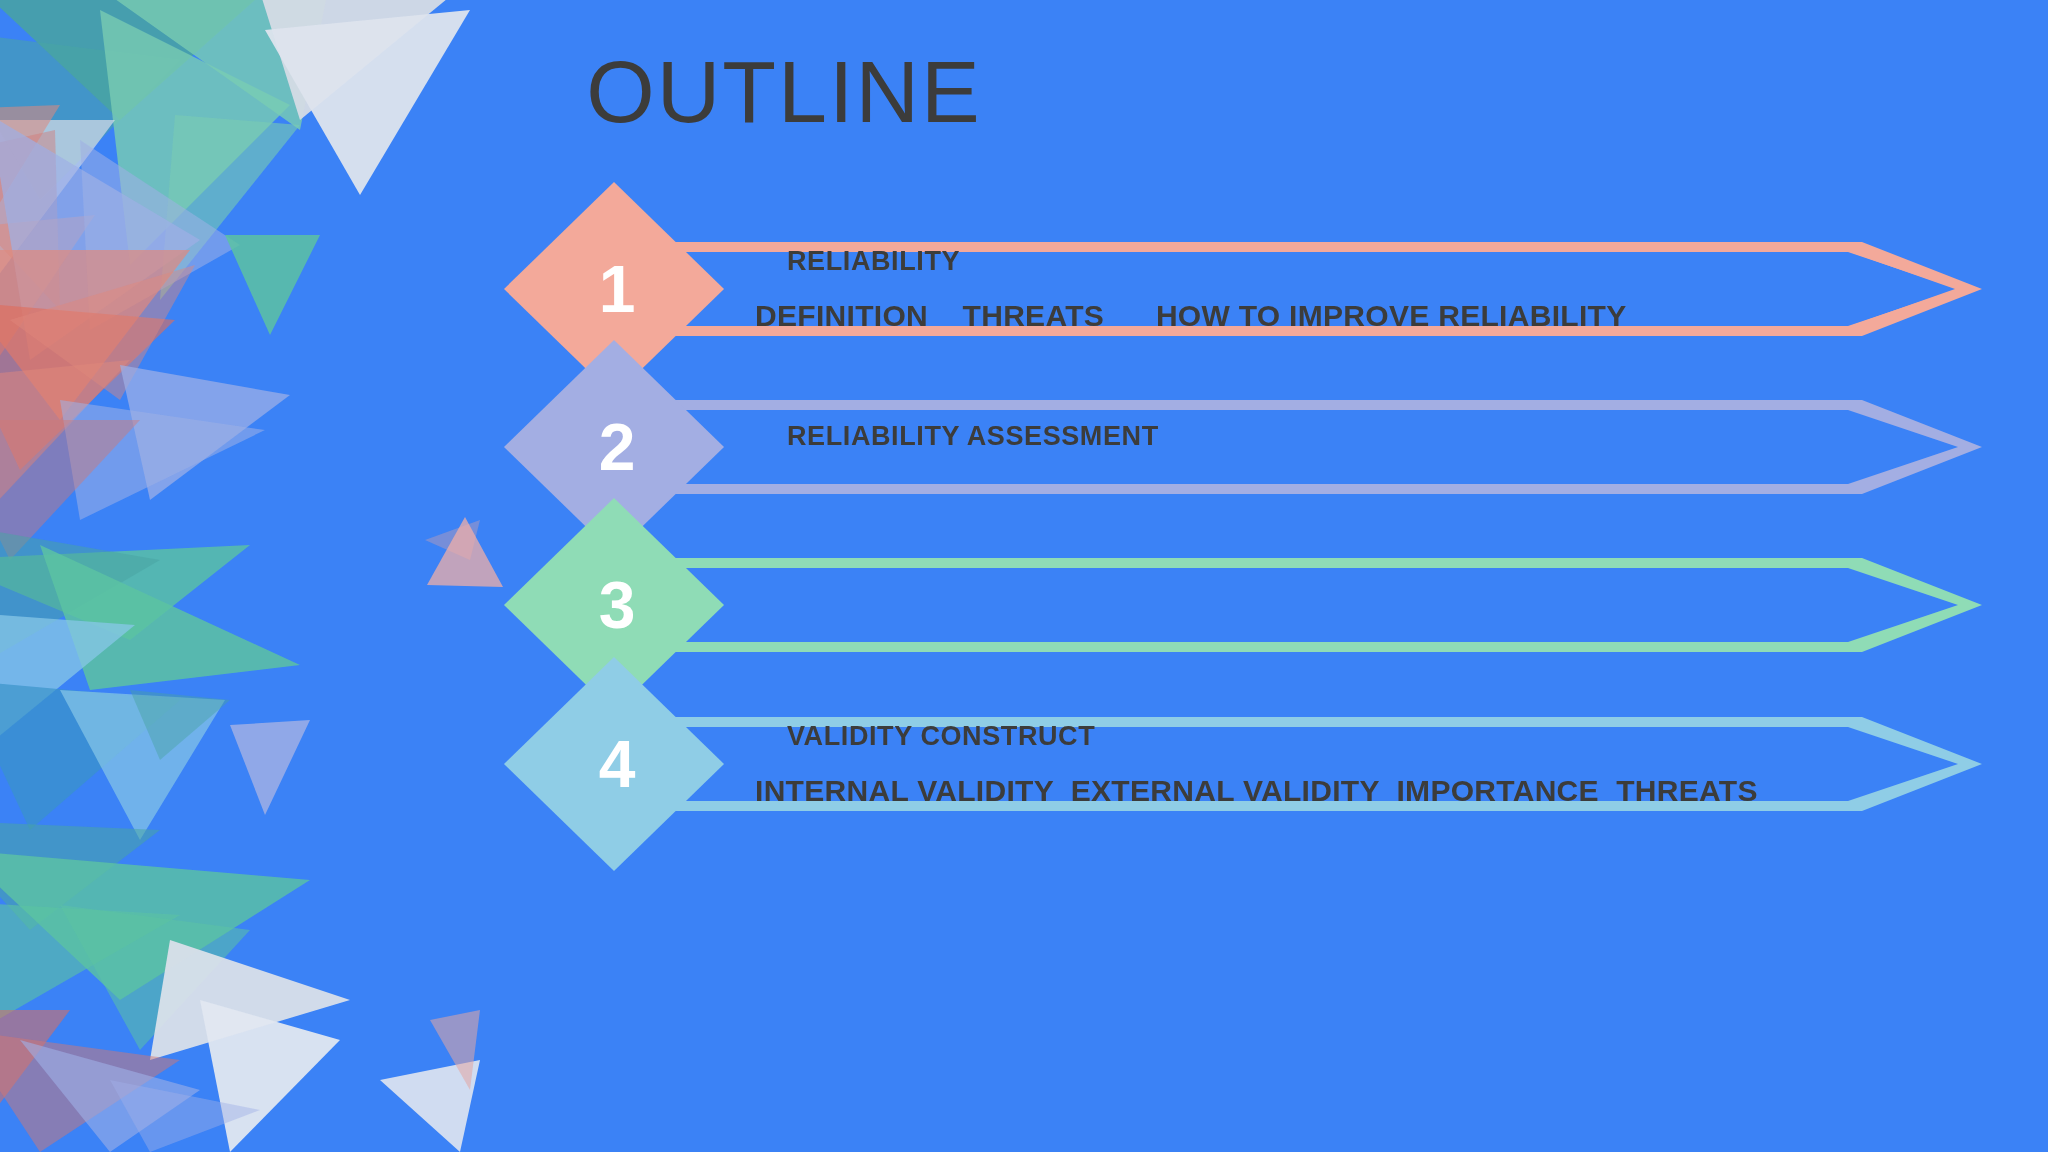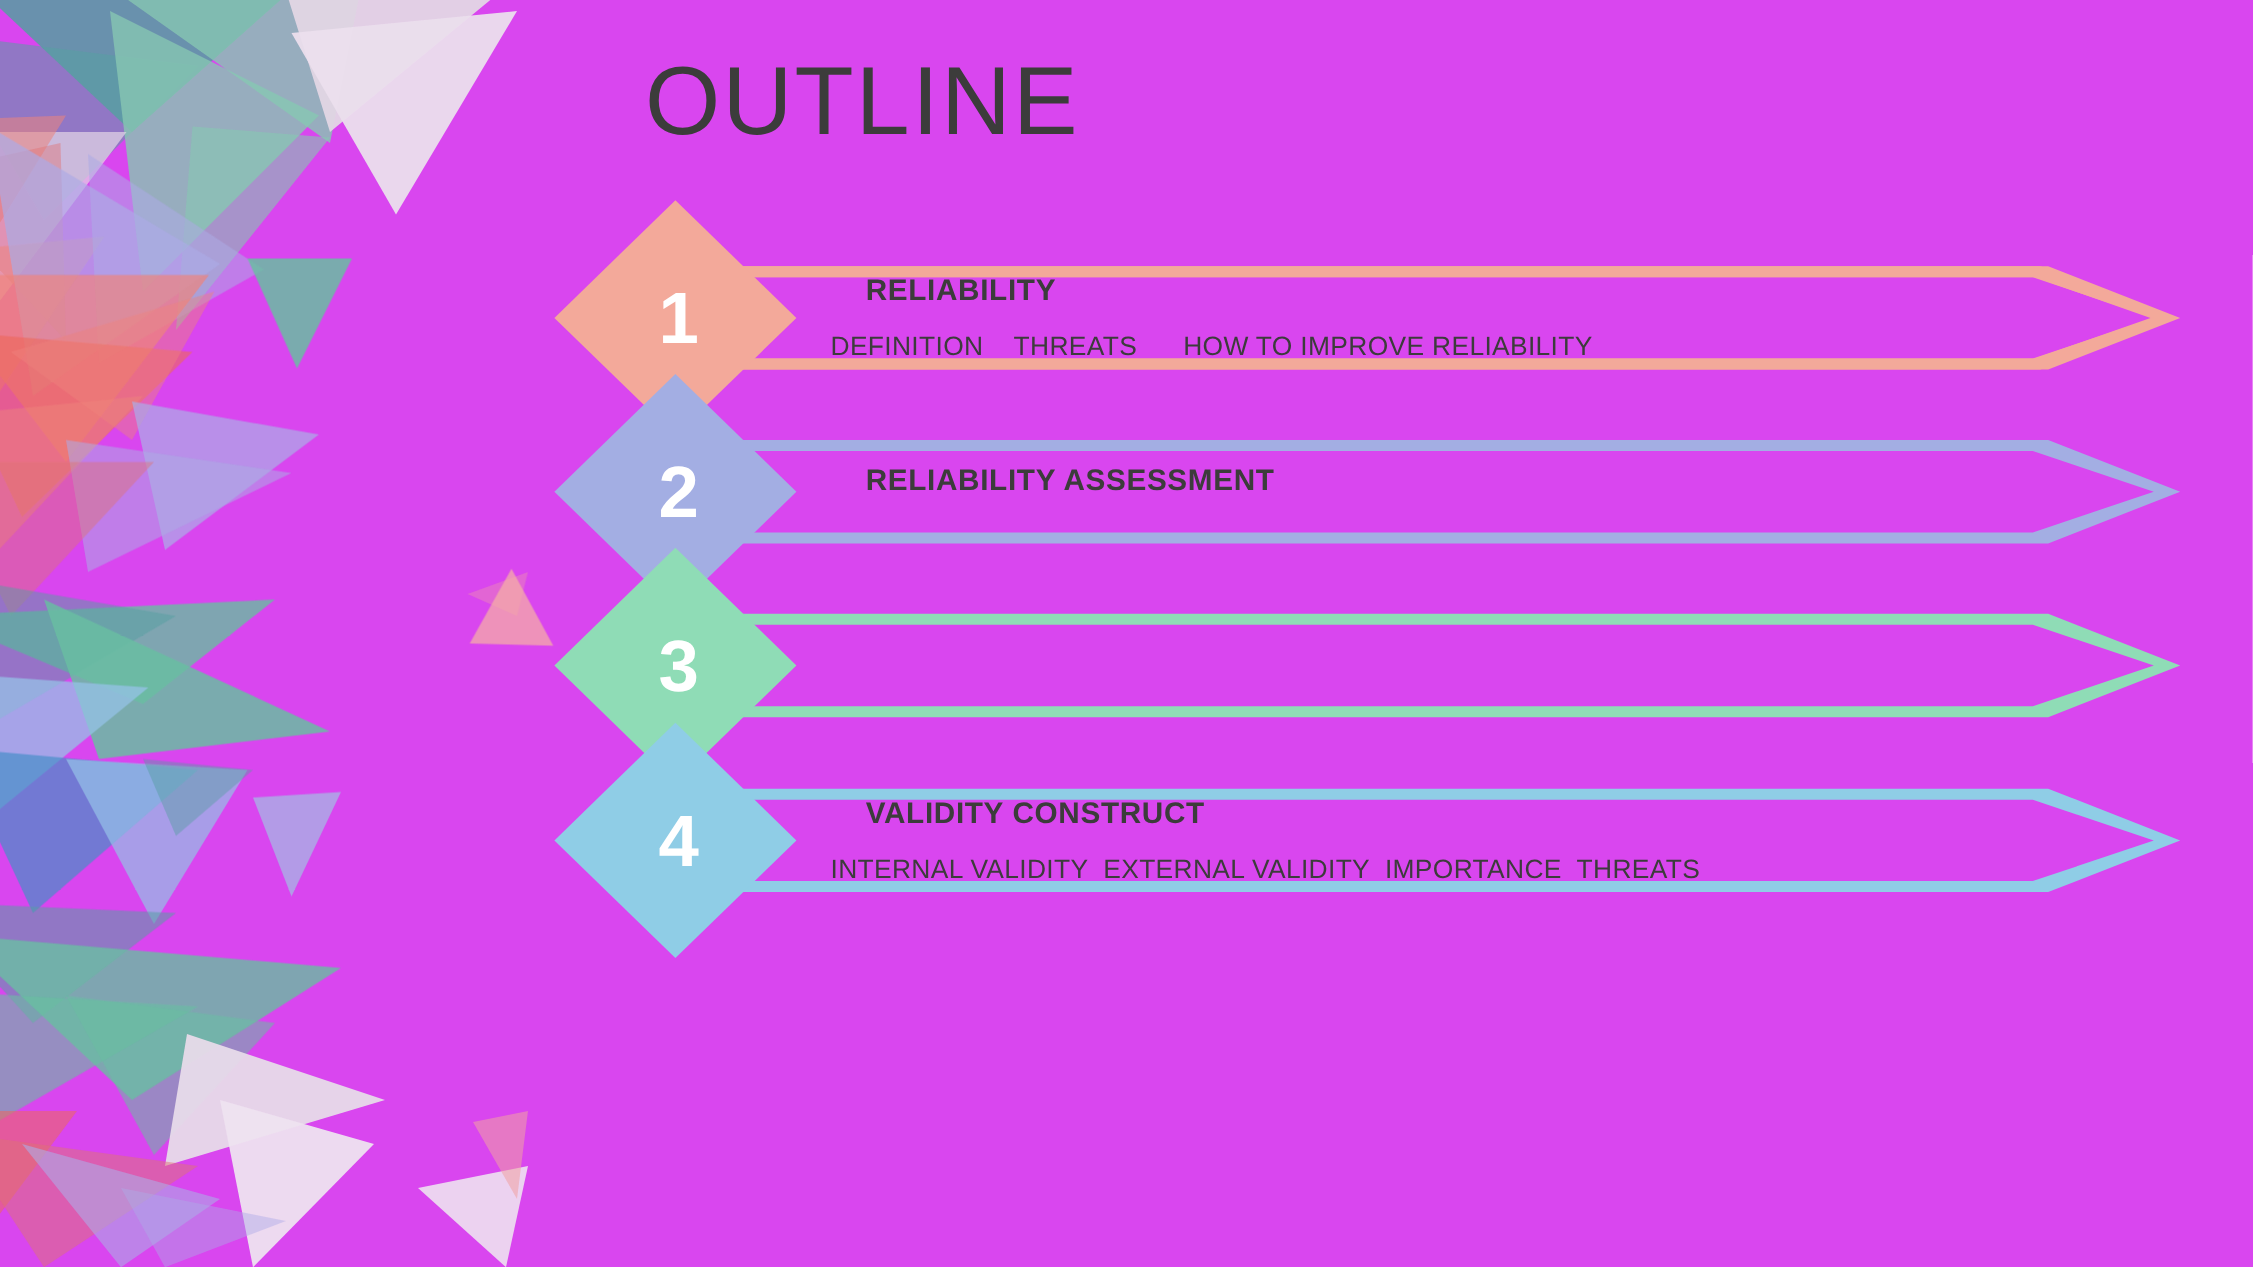--- a/index.html
+++ b/index.html
@@ -7,21 +7,21 @@
     padding: 0;
     background: #ffffff;
   }
   body {
     font-family: "Liberation Sans", sans-serif;
   }
   #slide {
     position: relative;
     width: 2048px;
     height: 1152px;
-    background: #d946ef;
+    background: #3b82f6;
     overflow: hidden;
   }
 
   
   #deco {
     position: absolute;
     left: 0;
     top: 0;
     width: 480px;
     height: 1152px;
@@ -91,22 +91,22 @@
   }
   .row .heading {
     font-size: 27px;
     font-weight: 700;
     letter-spacing: 0.6px;
     color: #3c3c3b;
     margin-bottom: 22px;
     margin-left: 32px;
   }
   .row .sub {
-    font-size: 24px;
-    font-weight: 400;
+    font-size: 30px;
+    font-weight: 700;
     letter-spacing: 0.3px;
     color: #3c3c3b;
     white-space: pre;
   }
 
   #row1 { top: 184px; }
   #row2 { top: 342px; }
   #row3 { top: 500px; }
   #row4 { top: 659px; }
 </style>

